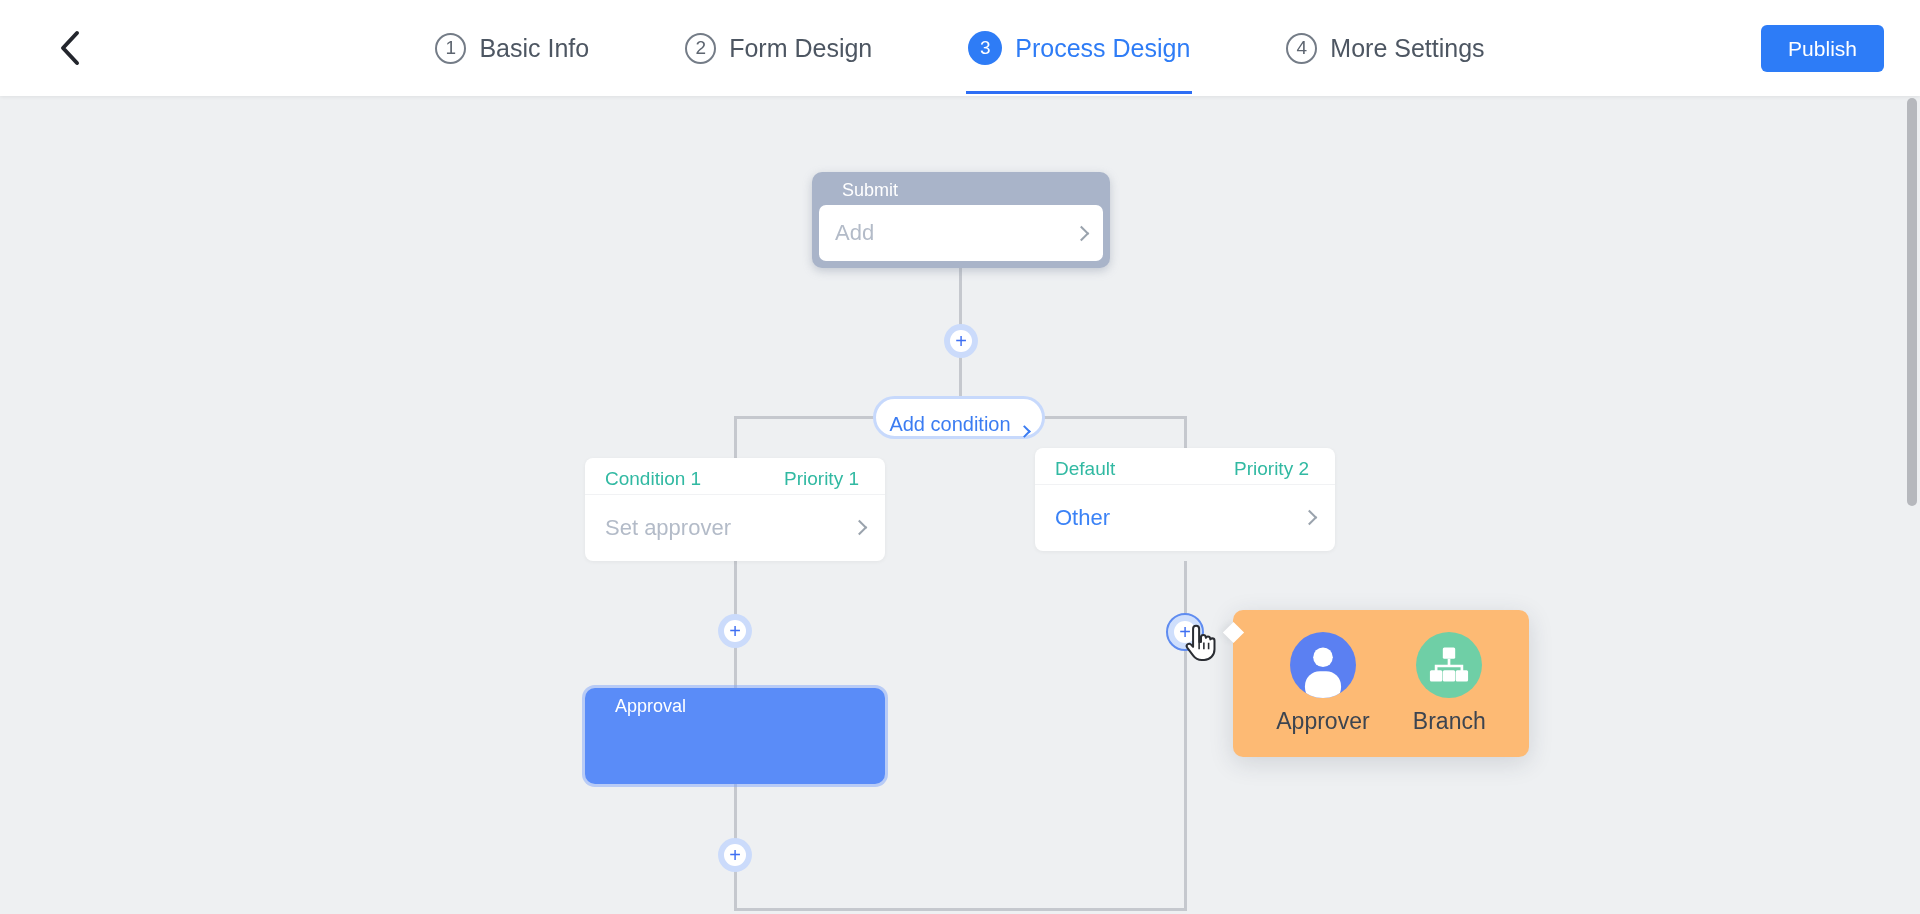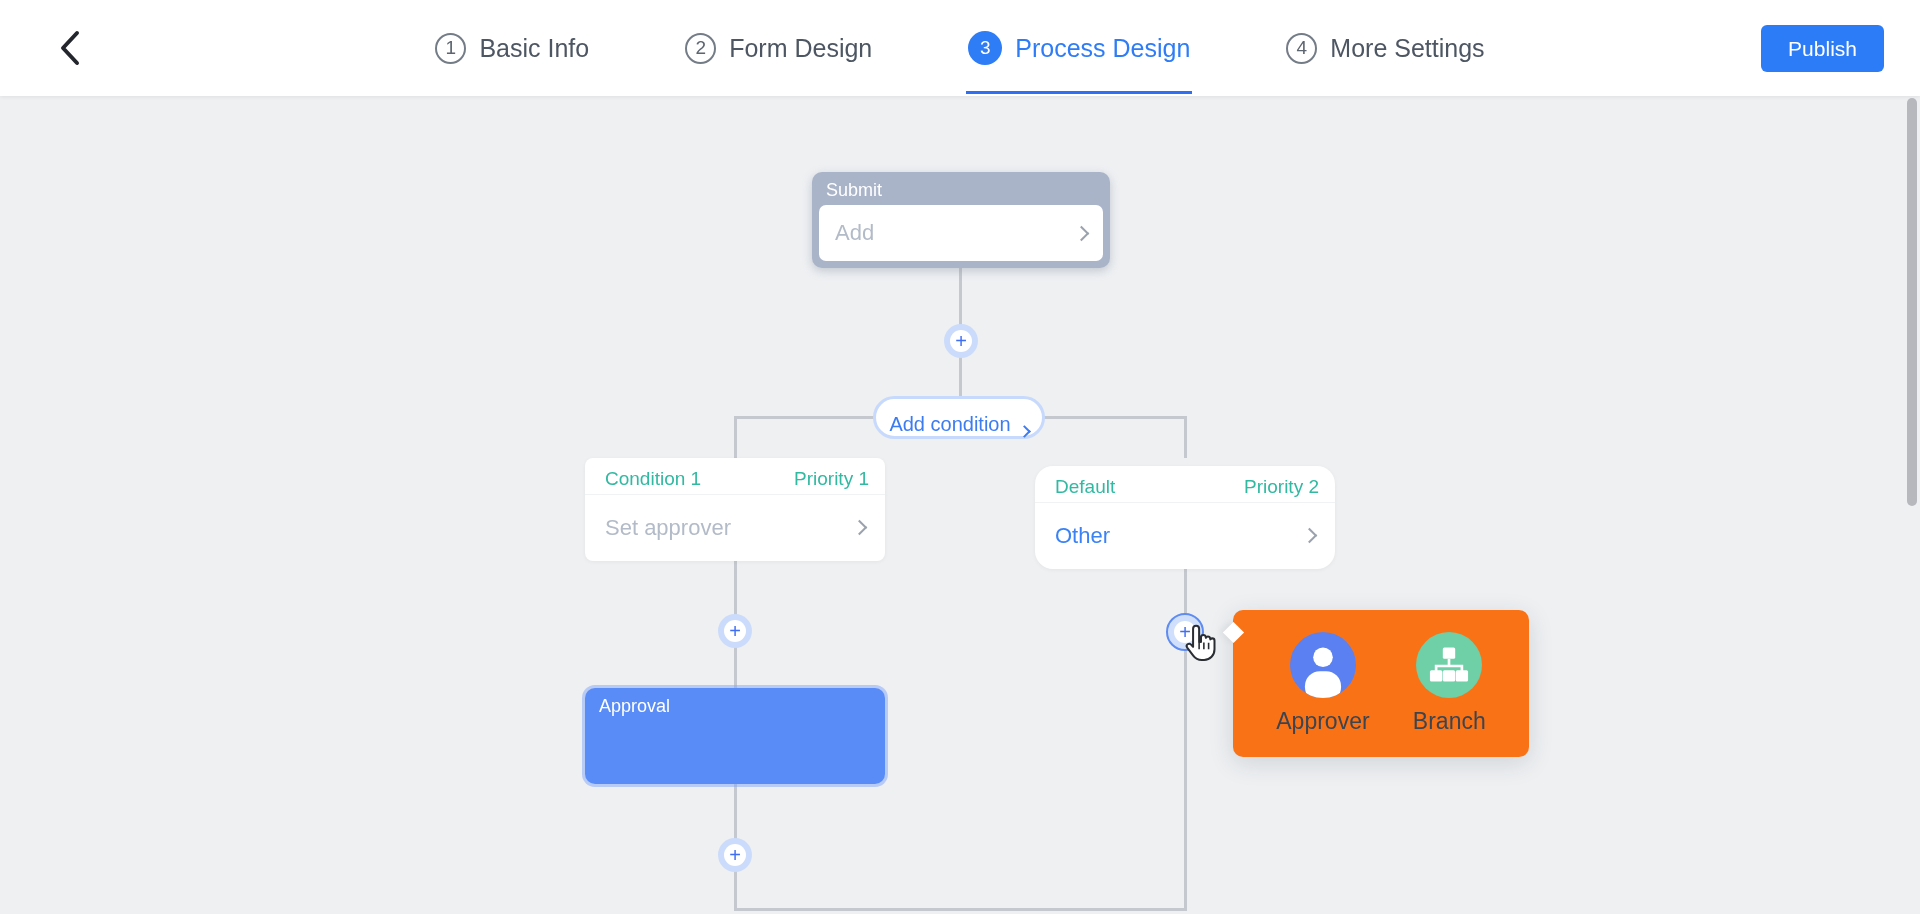--- a/index.html
+++ b/index.html
@@ -41,45 +41,45 @@
     position:absolute; right:3px; top:98px; width:10px; height:408px;
     background:#b6b8bd; border-radius:5px; z-index:50;
   }
 
   
   .canvas{ position:absolute; left:0; top:96px; width:1920px; height:818px; }
   .fline{ position:absolute; background:#c5c8ce; }
 
   
   .node{ position:absolute; border-radius:10px; cursor:pointer; }
-  .node-title{ font-size:18px; padding:8px 0 0 14px; color:#fff; height:33px; }
+  .node-title{ font-size:18px; padding:8px 0 0 30px; color:#fff; height:33px; }
   .node-inner{
     position:absolute; left:7px; right:7px; top:33px; bottom:7px;
     background:#fff; border-radius:7px; display:flex; align-items:center; padding:16px 16px;
   }
   .node-inner .placeholder{ font-size:22px; color:#b3bbc8; flex:1; }
   .chev{ width:11px; height:11px; border-top:2.5px solid #9aa3ad; border-right:2.5px solid #9aa3ad; transform:rotate(45deg); flex:none; }
 
   .node-submit{ left:812px; top:76px; width:298px; height:96px; background:#a9b4c9; box-shadow:0 3px 10px rgba(130,140,160,.4); }
   .node-approval{ left:585px; top:592px; width:300px; height:96px; background:#5a8cf8; box-shadow:0 0 0 3px rgba(130,165,250,.5); }
 
   .cond-card{
     position:absolute; width:300px; height:103px; background:#fff; border-radius:8px;
     box-shadow:0 1px 4px rgba(0,0,0,.05); cursor:pointer;
   }
   .cond-card .cc-head{
     height:37px; display:flex; align-items:center; justify-content:space-between;
-    padding:6px 16px 0 20px; font-size:19px; color:#31b9a2; border-bottom:1px solid #f1f2f4;
+    padding:6px 26px 0 20px; font-size:19px; color:#31b9a2; border-bottom:1px solid #f1f2f4;
   }
   .cond-card .cc-body{ height:65px; display:flex; align-items:center; padding:0 20px; }
   .cond-card .cc-body .val{ flex:1; font-size:22px; }
   .val-placeholder{ color:#b3bbc8; }
   .val-filled{ color:#3b82f6; }
   .card-cond1{ left:585px; top:362px; }
-  .card-default{ left:1035px; top:370px;border-radius:18px; }
+  .card-default{ left:1035px; top:352px; }
 
   
   .pill{
     position:absolute; left:873px; top:300px; width:172px; height:43px; z-index:5;
     background:#fff; border:3px solid #c7d9fc; border-radius:22px;
     display:flex; align-items:flex-end; justify-content:center; gap:9px;
     color:#3b7cf2; font-size:20px; cursor:pointer;
   }
   .pill .chev-blue{ width:9px; height:9px; border-top:2.5px solid #3b7cf2; border-right:2.5px solid #3b7cf2; transform:rotate(45deg); margin-top:1px; }
 
@@ -94,21 +94,21 @@
   }
   .plus.hovered{ width:38px; height:38px; background:#cfdffc; border:2px solid #5f8cf0; }
   .plus1{ left:944px; top:228px; }
   .plus2{ left:718px; top:518px; }
   .plus3{ left:1166px; top:517px; }
   .plus4{ left:718px; top:742px; }
 
   
   .popover{
     position:absolute; left:1233px; top:514px; width:296px; height:147px; z-index:10;
-    background:#f97316; border-radius:10px; box-shadow:0 6px 24px rgba(40,50,70,.15);
+    background:#fdba74; border-radius:10px; box-shadow:0 6px 24px rgba(40,50,70,.15);
     display:flex; align-items:center; justify-content:space-evenly;
   }
   .popover::before{
     content:""; position:absolute; left:-7px; top:15px; width:15px; height:15px;
     background:#fff; transform:rotate(45deg); box-shadow:-3px 3px 6px rgba(40,50,70,.06);
   }
   .pop-item{ display:flex; flex-direction:column; align-items:center; gap:10px; cursor:pointer; }
   .pop-item .pop-label{ font-size:23px; color:#3c4450; }
 
   .cursor-hand{ position:absolute; left:1180px; top:524px; z-index:20; pointer-events:none; }

